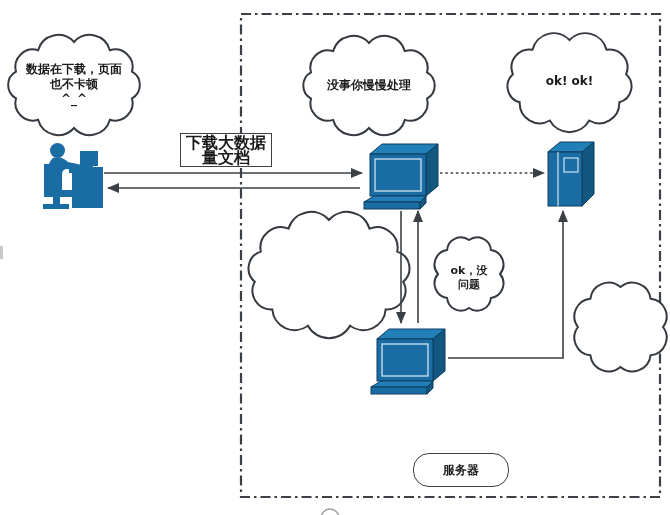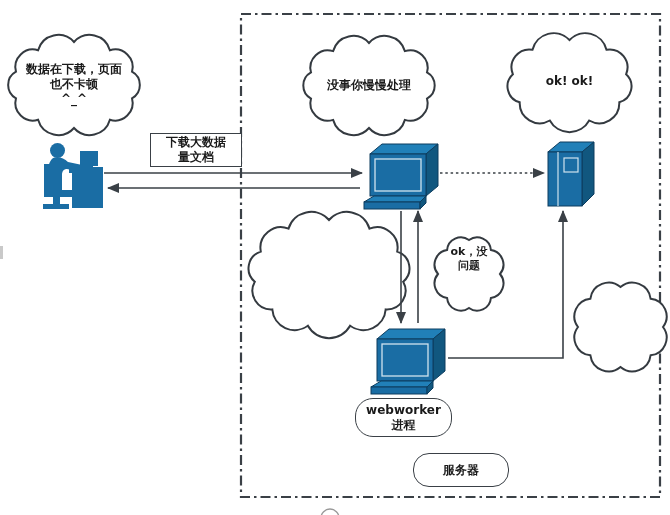--- a/index.html
+++ b/index.html
@@ -19,22 +19,22 @@
     text-align:center;
     white-space:pre-line;
   }
   .txt.small { font-size:11px; line-height:14px; }
   .box-label {
     position:absolute;
     display:flex; align-items:center; justify-content:center;
     background:#ffffff;
     border:1.4px solid #3a4046;
     font-family:"DejaVu Sans", sans-serif;
-    font-weight:bold; font-size:12px; line-height:15px;
-    color:#1a1a1a; text-align:center; white-space:pre-line;
+    font-weight:bold; font-size:16px; line-height:15px;
+    color:#1a1a1a; text-align:center; white-space:pre-line;margin-left:30px;
   }
   .pill {
     position:absolute;
     display:flex; align-items:center; justify-content:center;
     background:#ffffff;
     border:1.6px solid #3a4046;
     border-radius:18px;
     font-family:"DejaVu Sans", sans-serif;
     font-weight:bold; font-size:12px; line-height:15px;
     color:#1a1a1a; text-align:center; white-space:pre-line;
@@ -107,23 +107,21 @@
     <circle cx="330" cy="518" r="9" fill="none" stroke="#9a9a9a" stroke-width="1.4"></circle>
 
     <rect x="0" y="246" width="3" height="13" fill="#c9c9c9"></rect>
   </svg>
 
   <div class="txt" style="left:12px;  top:62px;  width:124px;">数据在下载，页面
 也不卡顿
 ^_^</div>
   <div class="txt" style="left:512px; top:74px;  width:115px;">ok! ok!</div>
   <div class="txt" style="left:308px; top:78px;  width:122px;">没事你慢慢处理</div>
-  <div class="txt small" style="left:436px; top:245px; width:66px;">ok，没
+  <div class="txt small" style="left:436px; top:264px; width:66px;">ok，没
 问题</div>
 
   <div class="box-label" style="left:150px; top:133px; width:90px; height:32px;">下载大数据
 量文档</div>
 
-  <div class="pill" style="left:355px; top:398px; width:95px; height:37px;">webworker
-进程</div>
   <div class="pill" style="left:413px; top:453px; width:94px; height:32px; border-radius:16px;">服务器</div>
 
 </div>
 
 </body></html>

